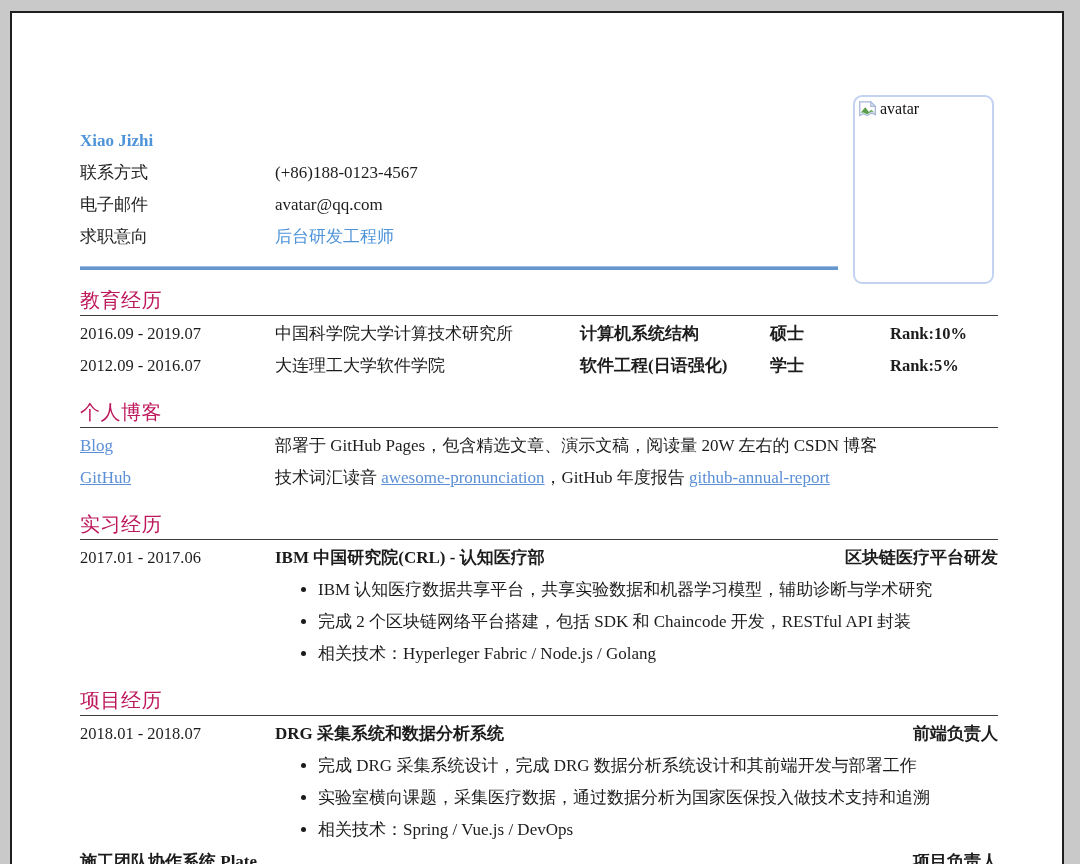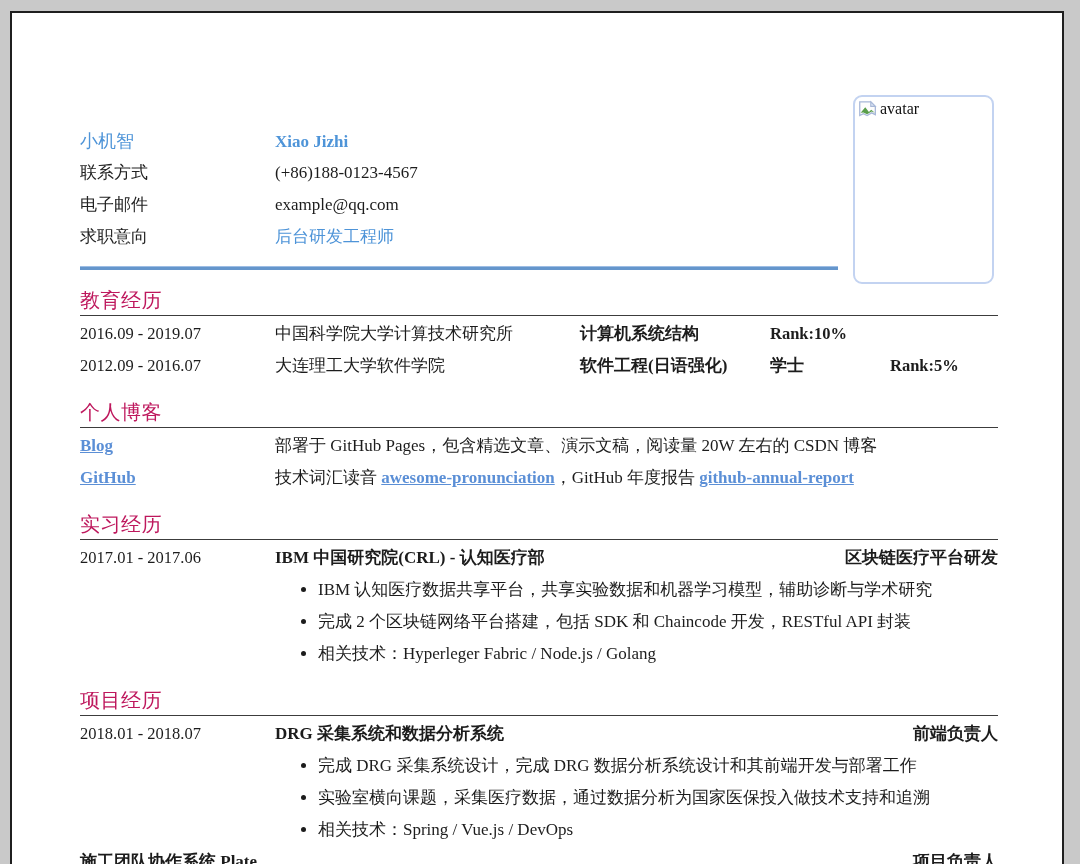--- a/index.html
+++ b/index.html
@@ -54,21 +54,21 @@
   }
   .section-rule { border:none; border-top:1.6px solid #3c3c3c; margin-top:3px; margin-bottom:2px; }
   .row { display:flex; align-items:baseline; line-height:32px; }
   .col-date { width:195px; flex:none; font-size:16.5px; }
   .col-school { width:305px; flex:none; font-weight:normal; }
   .col-major { width:190px; flex:none; font-weight:bold; }
   .col-degree { width:120px; flex:none; font-weight:bold; }
   .col-rank { font-weight:bold; font-size:16.5px; }
   .col-link { width:195px; flex:none; }
   .col-text { flex:1; }
-  a.doc-link { color:#5b8fd6; font-weight:bold; text-decoration:underline; }
+  a.doc-link { color:#5b8fd6; font-weight:normal; text-decoration:underline; }
   .item-head { display:flex; align-items:baseline; line-height:32px; }
   .item-name { font-weight:bold; }
   .item-role { margin-left:auto; font-weight:bold; }
   ul.bullets { margin:0; padding-left:238px; }
   ul.bullets li { line-height:32px; list-style:disc outside; }
 </style>
 </head>
 <body>
 
 <div class="page">
@@ -79,45 +79,45 @@
         <path d="M3 2 h12 l5 5 v9 l-4 -2 -5 3 -4 -2 -4 2 z" fill="#fdfdfd" stroke="#a8b8d8" stroke-width="1.4"></path>
         <path d="M15 2 v5 h5 z" fill="#dde6f5" stroke="#a8b8d8" stroke-width="1.2"></path>
         <path d="M4 14 l5 -6 4 5 2.5 -2.5 4 3.5 -3.5 -1.5 -5 3 -4 -2 z" fill="#5a9e4b"></path>
       </svg>
       <span>avatar</span>
     </div>
   </div>
 
   <div class="header-block">
     <div class="h-row">
-      <span class="h-label accent">小机智</span>
       <span class="h-value name-en">Xiao Jizhi</span>
     </div>
     <div class="h-row">
       <span class="h-label">联系方式</span>
       <span class="h-value">(+86)188-0123-4567</span>
     </div>
     <div class="h-row">
       <span class="h-label">电子邮件</span>
-      <span class="h-value">example@qq.com</span>
+      <span class="h-value">avatar@qq.com</span>
     </div>
     <div class="h-row">
       <span class="h-label">求职意向</span>
       <span class="h-value accent">后台研发工程师</span>
     </div>
   </div>
 
   <div class="blue-divider"></div>
 
   <div class="section-title">教育经历</div>
   <hr class="section-rule">
   <div class="row">
     <span class="col-date">2016.09 - 2019.07</span>
     <span class="col-school">中国科学院大学计算技术研究所</span>
     <span class="col-major">计算机系统结构</span>
+    <span class="col-degree">硕士</span>
     <span class="col-rank">Rank:10%</span>
   </div>
   <div class="row">
     <span class="col-date">2012.09 - 2016.07</span>
     <span class="col-school">大连理工大学软件学院</span>
     <span class="col-major">软件工程(日语强化)</span>
     <span class="col-degree">学士</span>
     <span class="col-rank">Rank:5%</span>
   </div>
 

